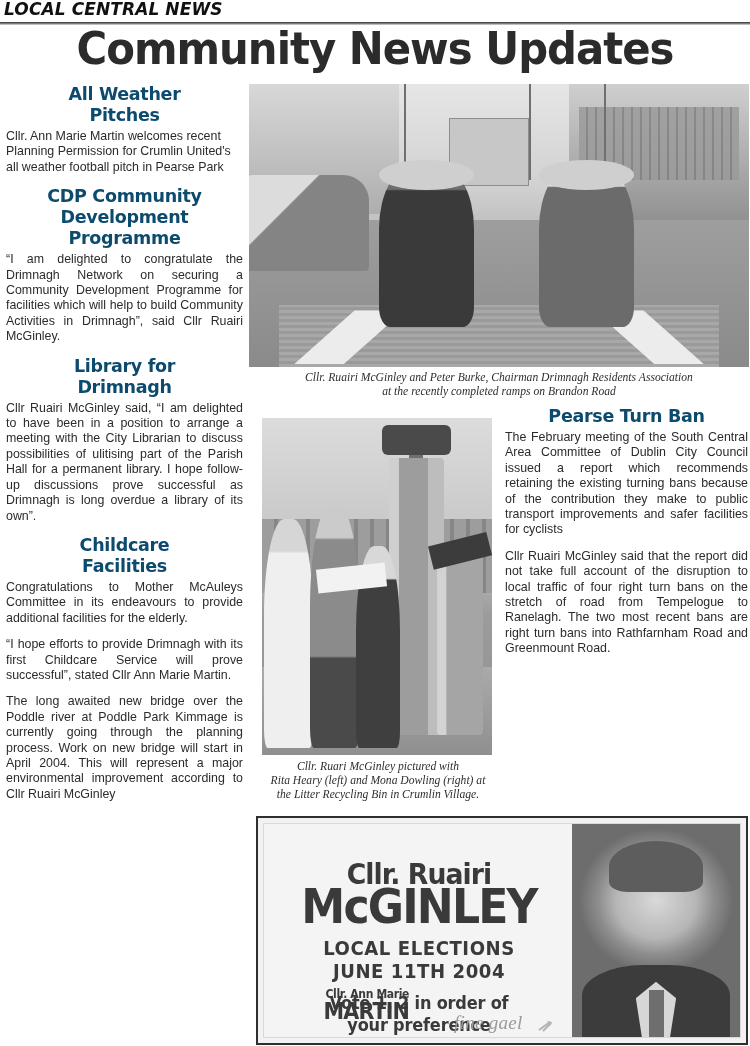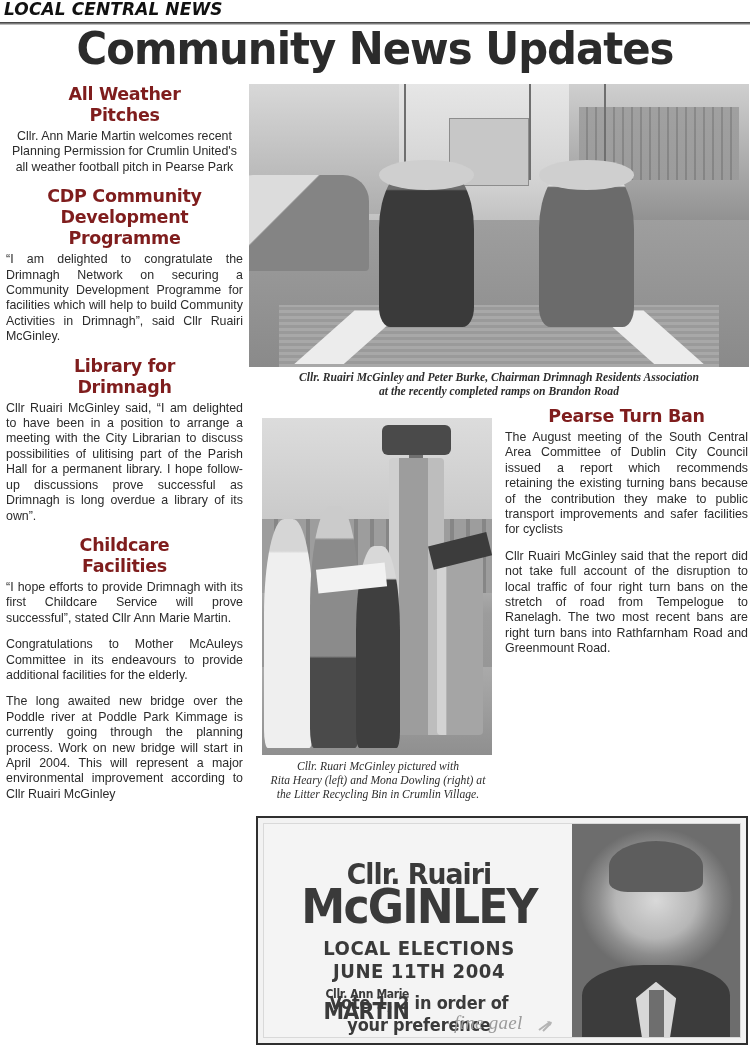--- a/index.html
+++ b/index.html
@@ -52,35 +52,35 @@
   }
 
   h2.sec{
     margin:0 0 3px 0;
     text-align:center;
     font-family:"DejaVu Sans", sans-serif;
     font-weight:700;
     font-size:17.5px;
     line-height:21px;
     letter-spacing:-.3px;
-    color:#7f1d1d;
+    color:#0c4a6e;
   }
   h2.sec.first{margin-top:0;}
   h2.sec.gap{margin-top:4px;}
 
   p.body{
     margin:0 0 11px 0;
     font-family:"Liberation Sans", sans-serif;
     font-size:12.4px;
     line-height:15.4px;
     color:#2b2b2b;
     text-align:justify;
     -webkit-hyphens:none;hyphens:none;
   }
-  p.body.center{text-align:center;}
+  p.body.center{text-align:left;}
   p.body.last{margin-bottom:0;}
 
   
   .photo{
     position:absolute;
     overflow:hidden;
     background:#b9b9b9;
     filter:grayscale(100%);
   }
   .photo .sky{position:absolute;inset:0;background:linear-gradient(to bottom,#e6e6e6 0%,#d2d2d2 35%,#bdbdbd 52%,#9a9a9a 53%,#8c8c8c 100%);}
@@ -207,22 +207,22 @@
     <h2 class="sec first">All Weather<br>Pitches</h2>
     <p class="body center">Cllr. Ann Marie Martin welcomes recent Planning Permission for Crumlin United's all weather football pitch in Pearse Park</p>
 
     <h2 class="sec gap">CDP Community<br>Development<br>Programme</h2>
     <p class="body">“I am delighted to congratulate the Drimnagh Network on securing a Community Development Programme for facilities which will help to build Community Activities in Drimnagh”, said Cllr Ruairi McGinley.</p>
 
     <h2 class="sec gap">Library for<br>Drimnagh</h2>
     <p class="body">Cllr Ruairi McGinley said, “I am delighted to have been in a position to arrange a meeting with the City Librarian to discuss possibilities of ulitising part of the Parish Hall for a permanent library. I hope follow-up discussions prove successful as Drimnagh is long overdue a library of its own”.</p>
 
     <h2 class="sec gap">Childcare<br>Facilities</h2>
+    <p class="body">Congratulations to Mother McAuleys Committee in its endeavours to provide additional facilities for the elderly.</p>
     <p class="body">“I hope efforts to provide Drimnagh with its first Childcare Service will prove successful”, stated Cllr Ann Marie Martin.</p>
-    <p class="body">Congratulations to Mother McAuleys Committee in its endeavours to provide additional facilities for the elderly.</p>
 
     <p class="body last">The long awaited new bridge over the Poddle river at Poddle Park Kimmage is currently going through the planning process.  Work on new bridge will start in April 2004.  This will represent a major environmental improvement according to Cllr Ruairi McGinley</p>
 
   </div>
 
   <div class="photo" style="left:249px;top:84px;width:500px;height:283px;">
     <div class="sky"></div>
     <div class="p1-housesL"></div>
     <div class="p1-housesR"></div>
     <div class="p1-row"></div>
@@ -235,41 +235,41 @@
     <div class="p1-ramp"></div>
     <div class="p1-chevL"></div>
     <div class="p1-chevR"></div>
     <div class="p1-man a">
         <i class="p1-head"></i>
       </div>
     <div class="p1-man b">
         <i class="p1-head"></i>
       </div>
   </div>
-  <div class="caption" style="left:249px;top:371px;width:500px;font-weight:bold;">Cllr. Ruairi McGinley and Peter Burke, Chairman Drimnagh Residents Association<br>at the recently completed ramps on Brandon Road</div>
+  <div class="caption" style="left:249px;top:371px;width:500px;">Cllr. Ruairi McGinley and Peter Burke, Chairman Drimnagh Residents Association<br>at the recently completed ramps on Brandon Road</div>
 
   <div class="photo" style="left:262px;top:418px;width:230px;height:337px;">
     <div class="p2-bg"></div>
     <div class="p2-shops"></div>
     <div class="p2-ground"></div>
     <div class="p2-col"></div>
     <div class="p2-cap"></div>
     <div class="p2-bin"></div>
     <div class="p2-bin2"></div>
     <div class="p2-plastic"></div>
     <div class="p2-person p2-p1"></div>
     <div class="p2-person p2-p2"></div>
     <div class="p2-person p2-p3"></div>
     <div class="p2-paper"></div>
   </div>
   <div class="caption" style="left:256px;top:760px;width:244px;">Cllr. Ruari McGinley pictured with<br>Rita Heary (left) and Mona Dowling (right) at<br>the Litter Recycling Bin in Crumlin Village.</div>
 
   <div class="col-right">
     <h2 class="sec first">Pearse Turn Ban</h2>
-    <p class="body">The August meeting of the South Central Area Committee of Dublin City Council issued a report which recommends retaining the existing turning bans because of the contribution they make to public transport improvements and safer facilities for cyclists</p>
+    <p class="body">The February meeting of the South Central Area Committee of Dublin City Council issued a report which recommends retaining the existing turning bans because of the contribution they make to public transport improvements and safer facilities for cyclists</p>
     <p class="body">Cllr Ruairi McGinley said that the report did not take full account of the disruption to local traffic of four right turn bans on the stretch of road from Tempelogue to Ranelagh. The two most recent bans are right turn bans into Rathfarnham Road and Greenmount Road.</p>
   </div>
 
   <div class="ad">
     <div class="ad-inner"></div>
 
     <div class="ad-text">
       <div class="ad-l1">Cllr. Ruairi</div>
       <div class="ad-l2">McGINLEY</div>
       <div class="ad-l3">LOCAL ELECTIONS</div>

